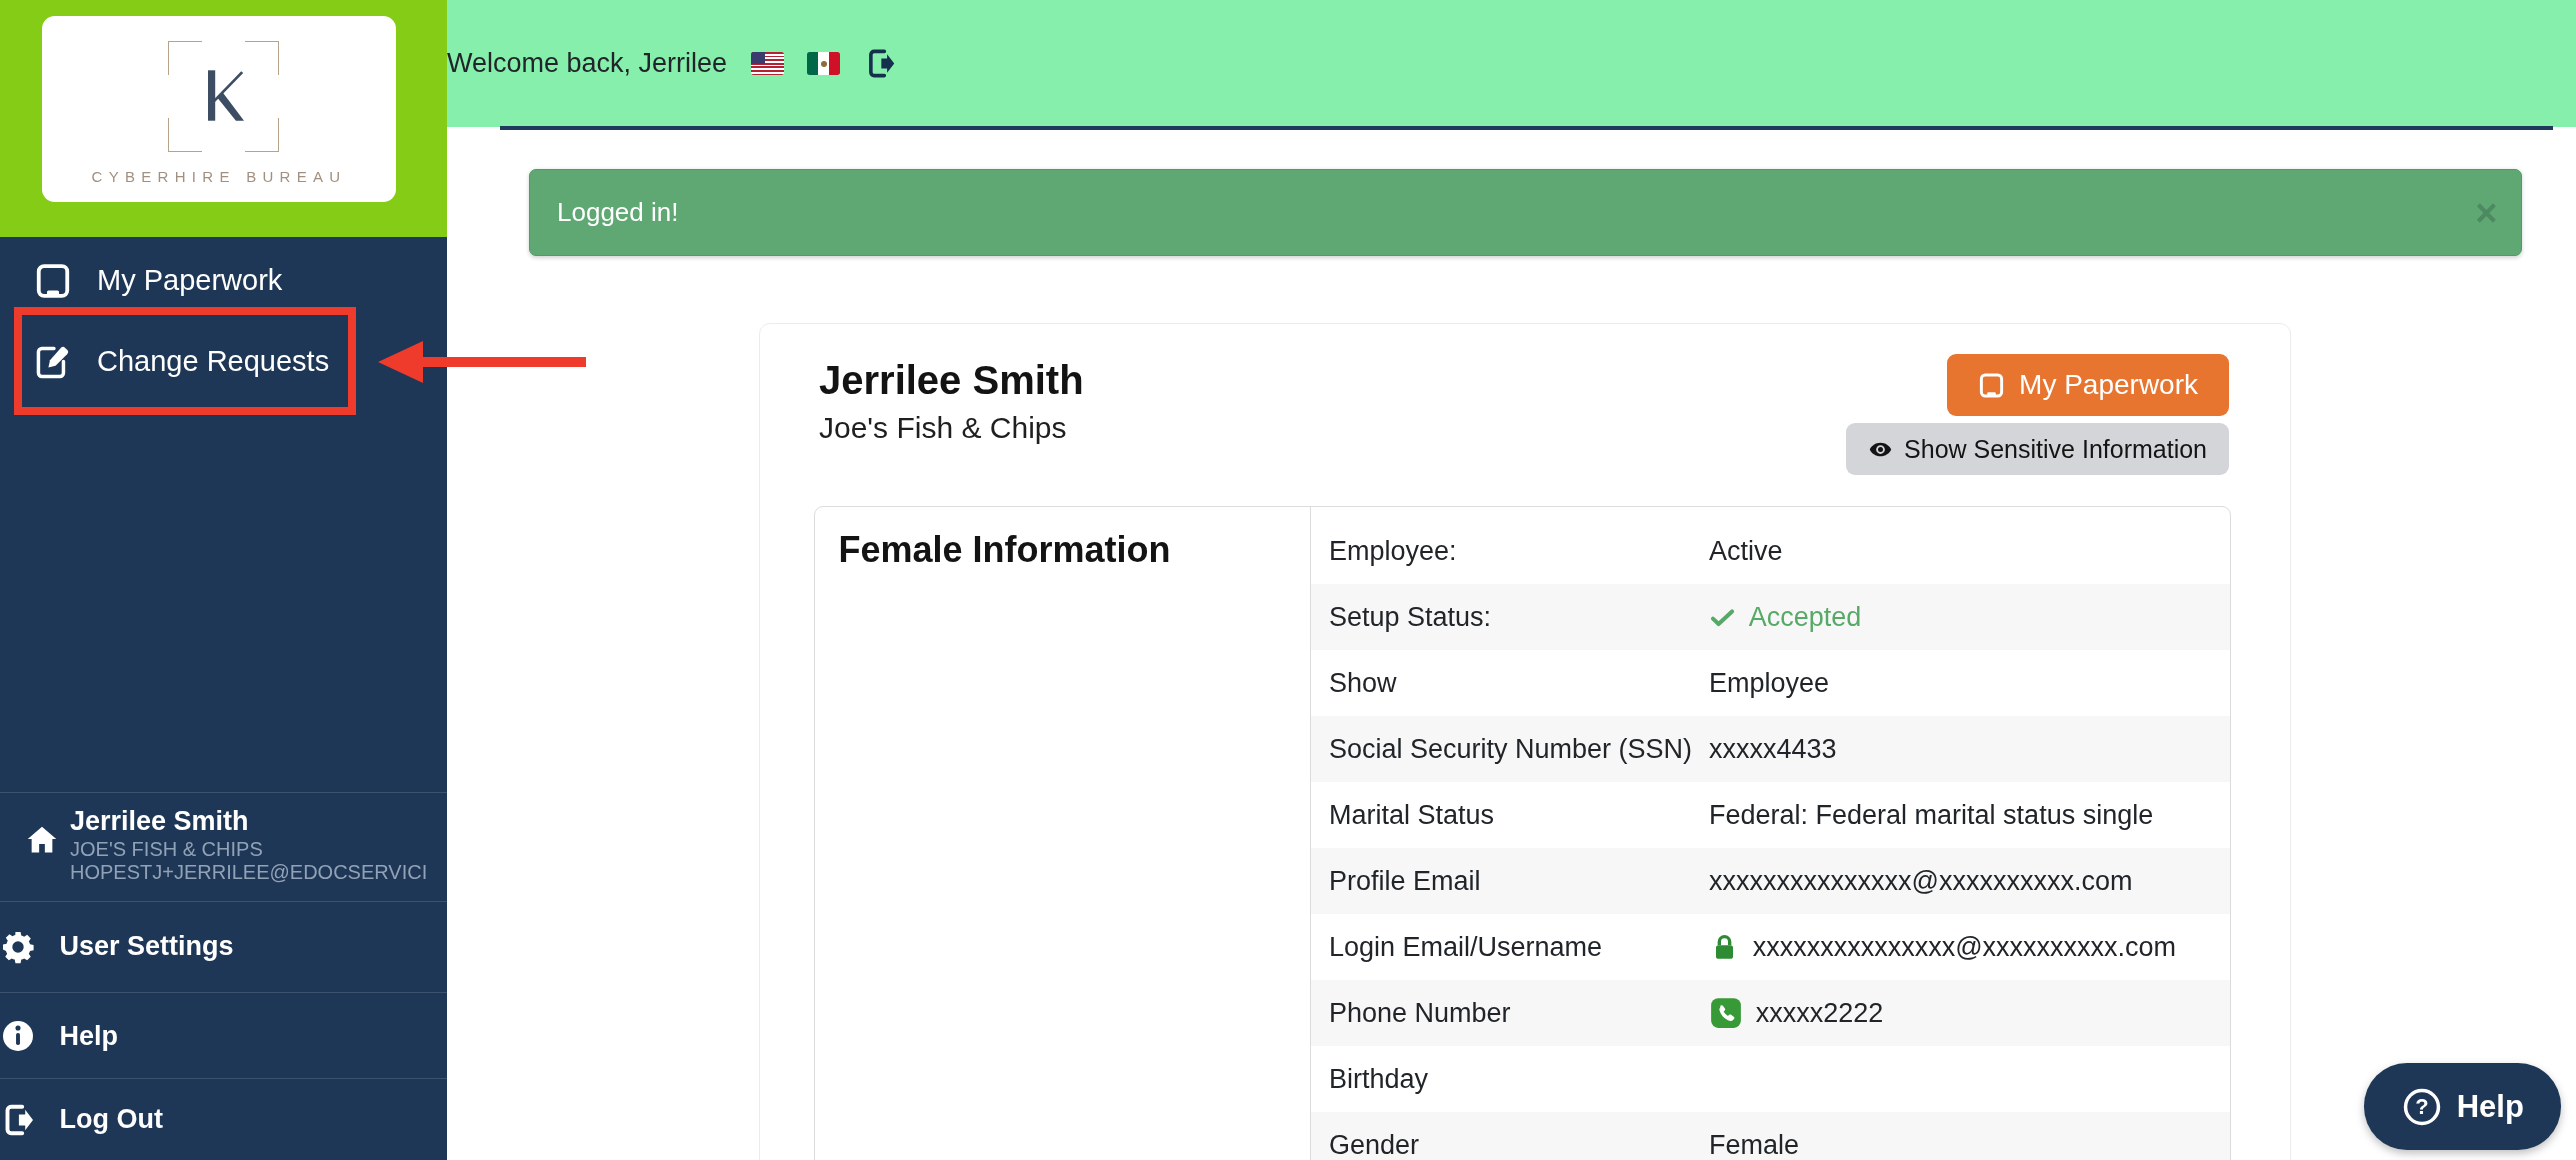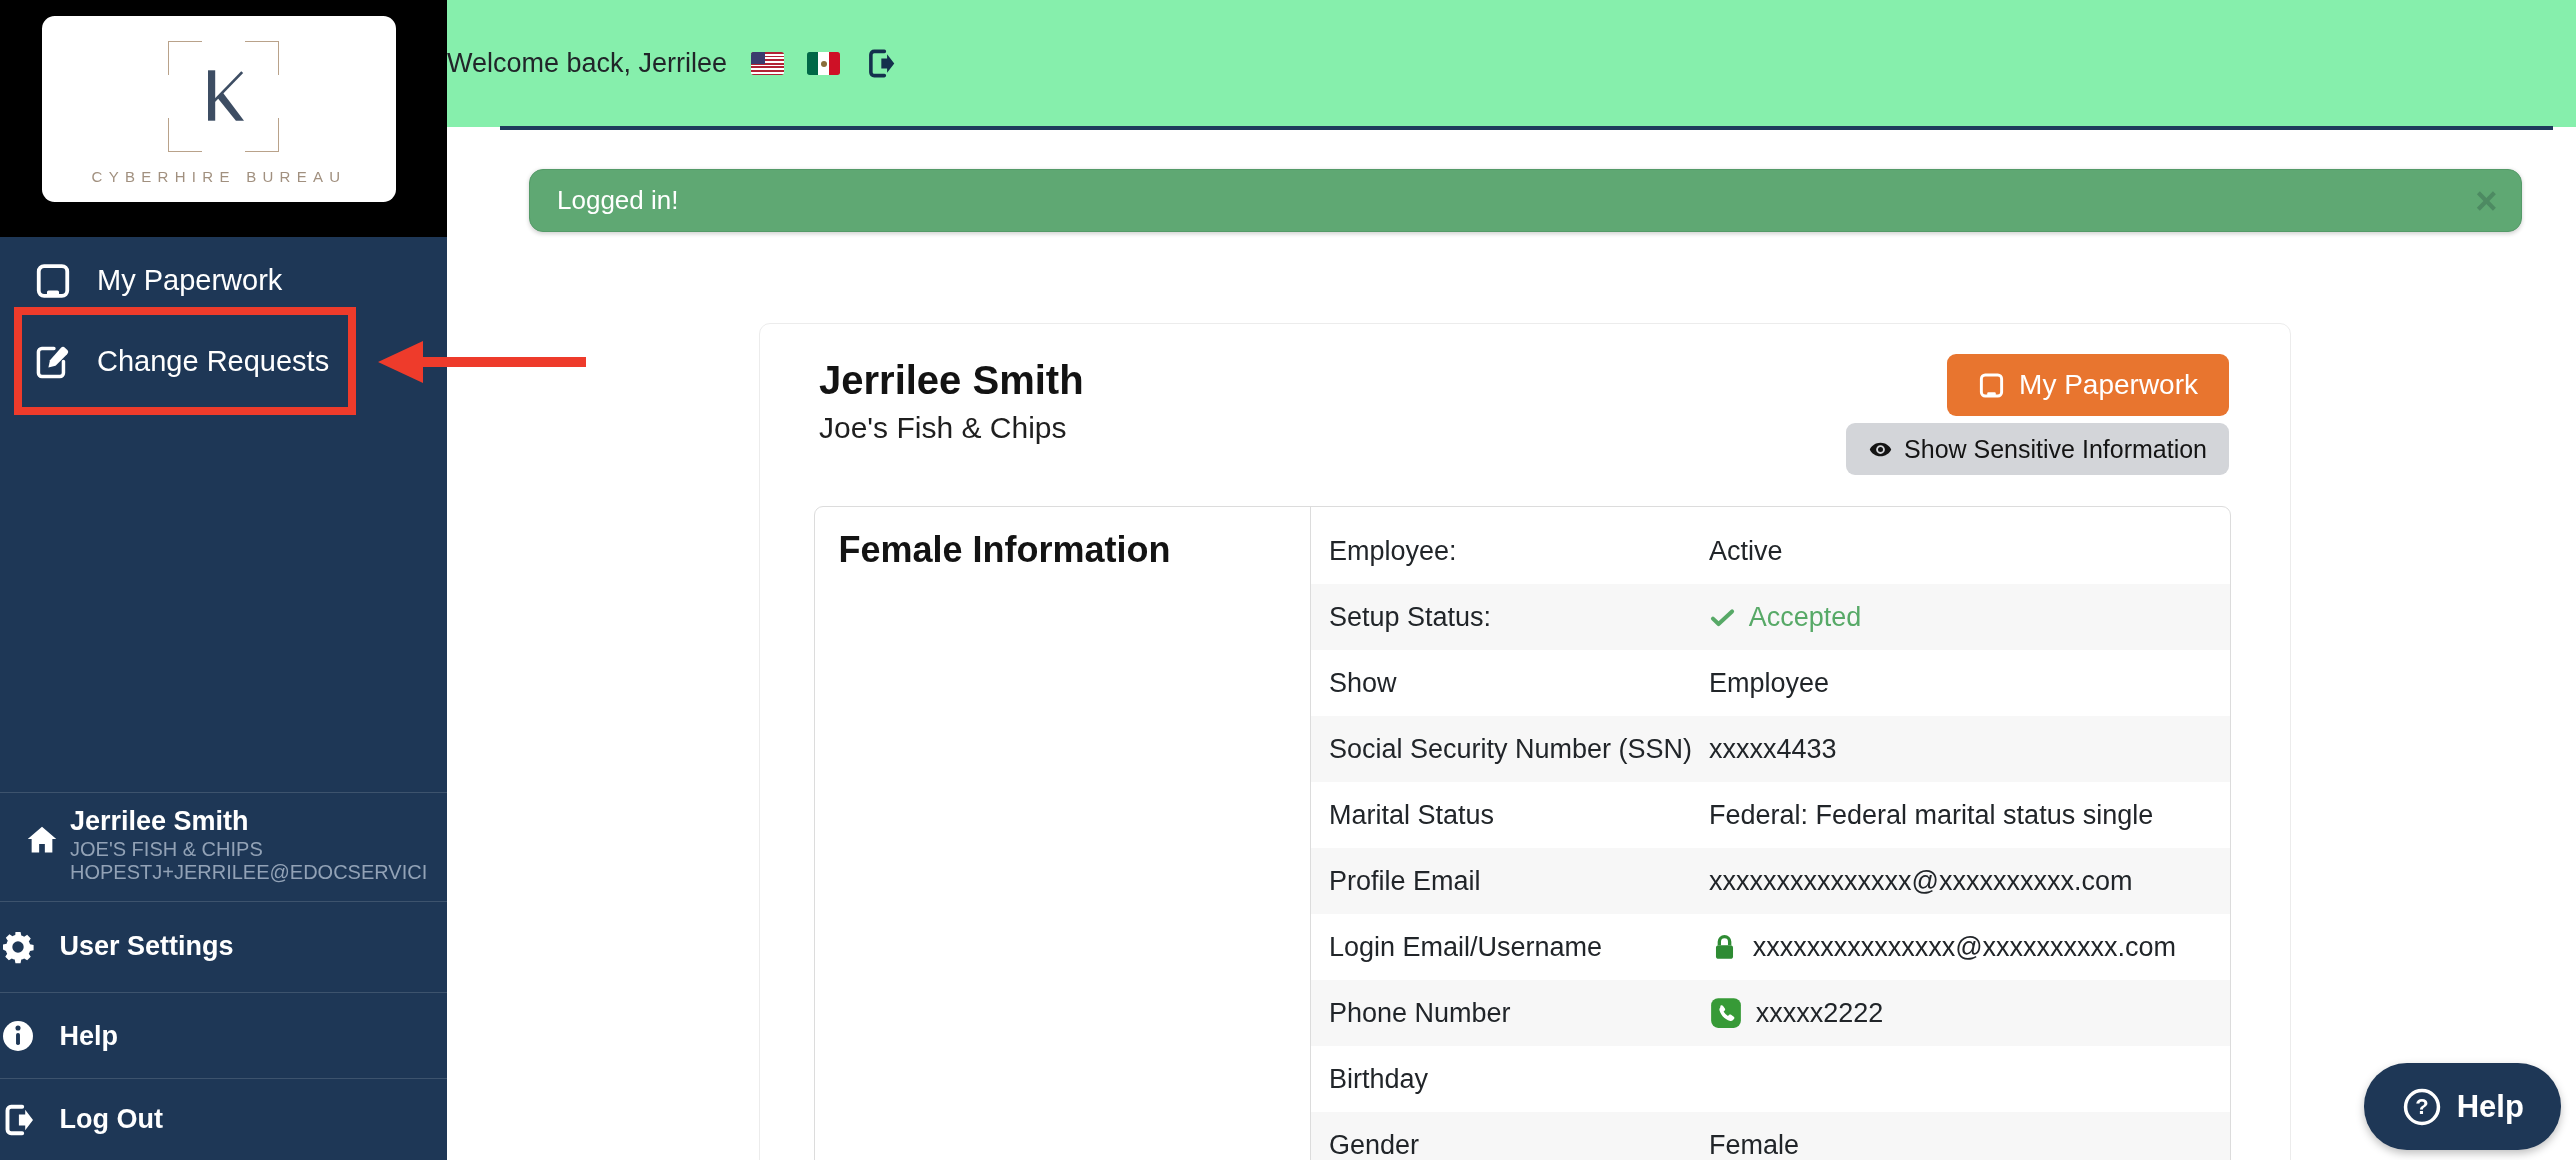--- a/index.html
+++ b/index.html
@@ -1,21 +1,21 @@
 <!DOCTYPE html>
 <html style="font-size:14.5px"><head>
 <meta charset="utf-8">
 <style>
   * { margin:0; padding:0; box-sizing:border-box; }
   html,body { width:2576px; height:1161px; overflow:hidden; background:#fff;
               font-family:"Liberation Sans", sans-serif; }
 
   
   .sidebar { position:absolute; left:0; top:0; width:447px; height:1161px; background:#1e3756; }
-  .logo-area { position:absolute; left:0; top:0; width:447px; height:237px; background:#000000; }
+  .logo-area { position:absolute; left:0; top:0; width:447px; height:237px; background:#84cc16; }
   .logo-card { position:absolute; left:42px; top:16.3px; width:354px; height:186px; background:#fff; border-radius:12.7px; }
   .logo-frame { position:absolute; left:126px; top:24.4px; width:111px; height:111px; }
   .corner { position:absolute; width:34px; height:34px; }
   .corner.tl { left:0; top:0; border-top:1.8px solid #b9a28a; border-left:1.8px solid #b9a28a; }
   .corner.tr { right:0; top:0; border-top:1.8px solid #b9a28a; border-right:1.8px solid #b9a28a; }
   .corner.bl { left:0; bottom:0; border-bottom:1.8px solid #b9a28a; border-left:1.8px solid #b9a28a; }
   .corner.br { right:0; bottom:0; border-bottom:1.8px solid #b9a28a; border-right:1.8px solid #b9a28a; }
   .logo-k { position:absolute; left:40px; top:29px; }
   .brand-name { position:absolute; left:0; top:152px; width:100%; text-align:center;
                 font-size:15px; letter-spacing:6.3px; color:#a1907f; }
@@ -50,22 +50,22 @@
             display:flex; align-items:center; justify-content:flex-start; padding-right:51px; gap:23.5px; }
   .welcome { font-size:27px; color:#212529; }
   .header-line { position:absolute; left:500px; top:126px; width:2053px; height:3.6px; background:#1f3a5c; }
   .flag { position:relative; width:33px; height:23.5px; border-radius:2.7px; overflow:hidden; display:inline-block; cursor:pointer; }
   .flag-us { background:repeating-linear-gradient(180deg,#b22234 0 1.8px,#fff 1.8px 3.6px); }
   .flag-us .canton { position:absolute; left:0; top:0; width:14.5px; height:11.8px; background:#3c3b6e; }
   .flag-mx { background:linear-gradient(90deg,#006847 0 33%,#fff 33% 67%,#ce1126 67% 100%); }
   .flag-mx .emblem { position:absolute; left:13.6px; top:9px; width:6.3px; height:6.3px; border-radius:50%; background:#8a6d3b; }
 
   
-  .banner { position:absolute; left:529px; top:169px; width:1993px; height:63px; background:#5fa873;
-            border:0.9px solid #549a68; border-radius:14px; box-shadow:0 1.8px 4.5px rgba(0,0,0,0.18);
+  .banner { position:absolute; left:529px; top:169px; width:1993px; height:87px; background:#5fa873;
+            border:0.9px solid #549a68; border-radius:7px; box-shadow:0 1.8px 4.5px rgba(0,0,0,0.18);
             display:flex; align-items:center; }
   .banner-msg { margin-left:27px; font-size:26px; color:#fff; }
   .banner-close { position:absolute; right:23.5px; top:50%; transform:translateY(-50%);
                   font-size:38px; font-weight:600; color:#4d8a62; line-height:1; cursor:pointer; }
 
   
   .card { position:absolute; left:759px; top:323px; width:1532px; height:904px; background:#fff;
           border:1.8px solid #ececec; border-radius:11px; }
   .profile-name { position:absolute; left:59px; top:34px; font-size:40px; font-weight:bold; color:#131313; }
   .profile-company { position:absolute; left:59px; top:87px; font-size:30px; color:#1f1f1f; }

